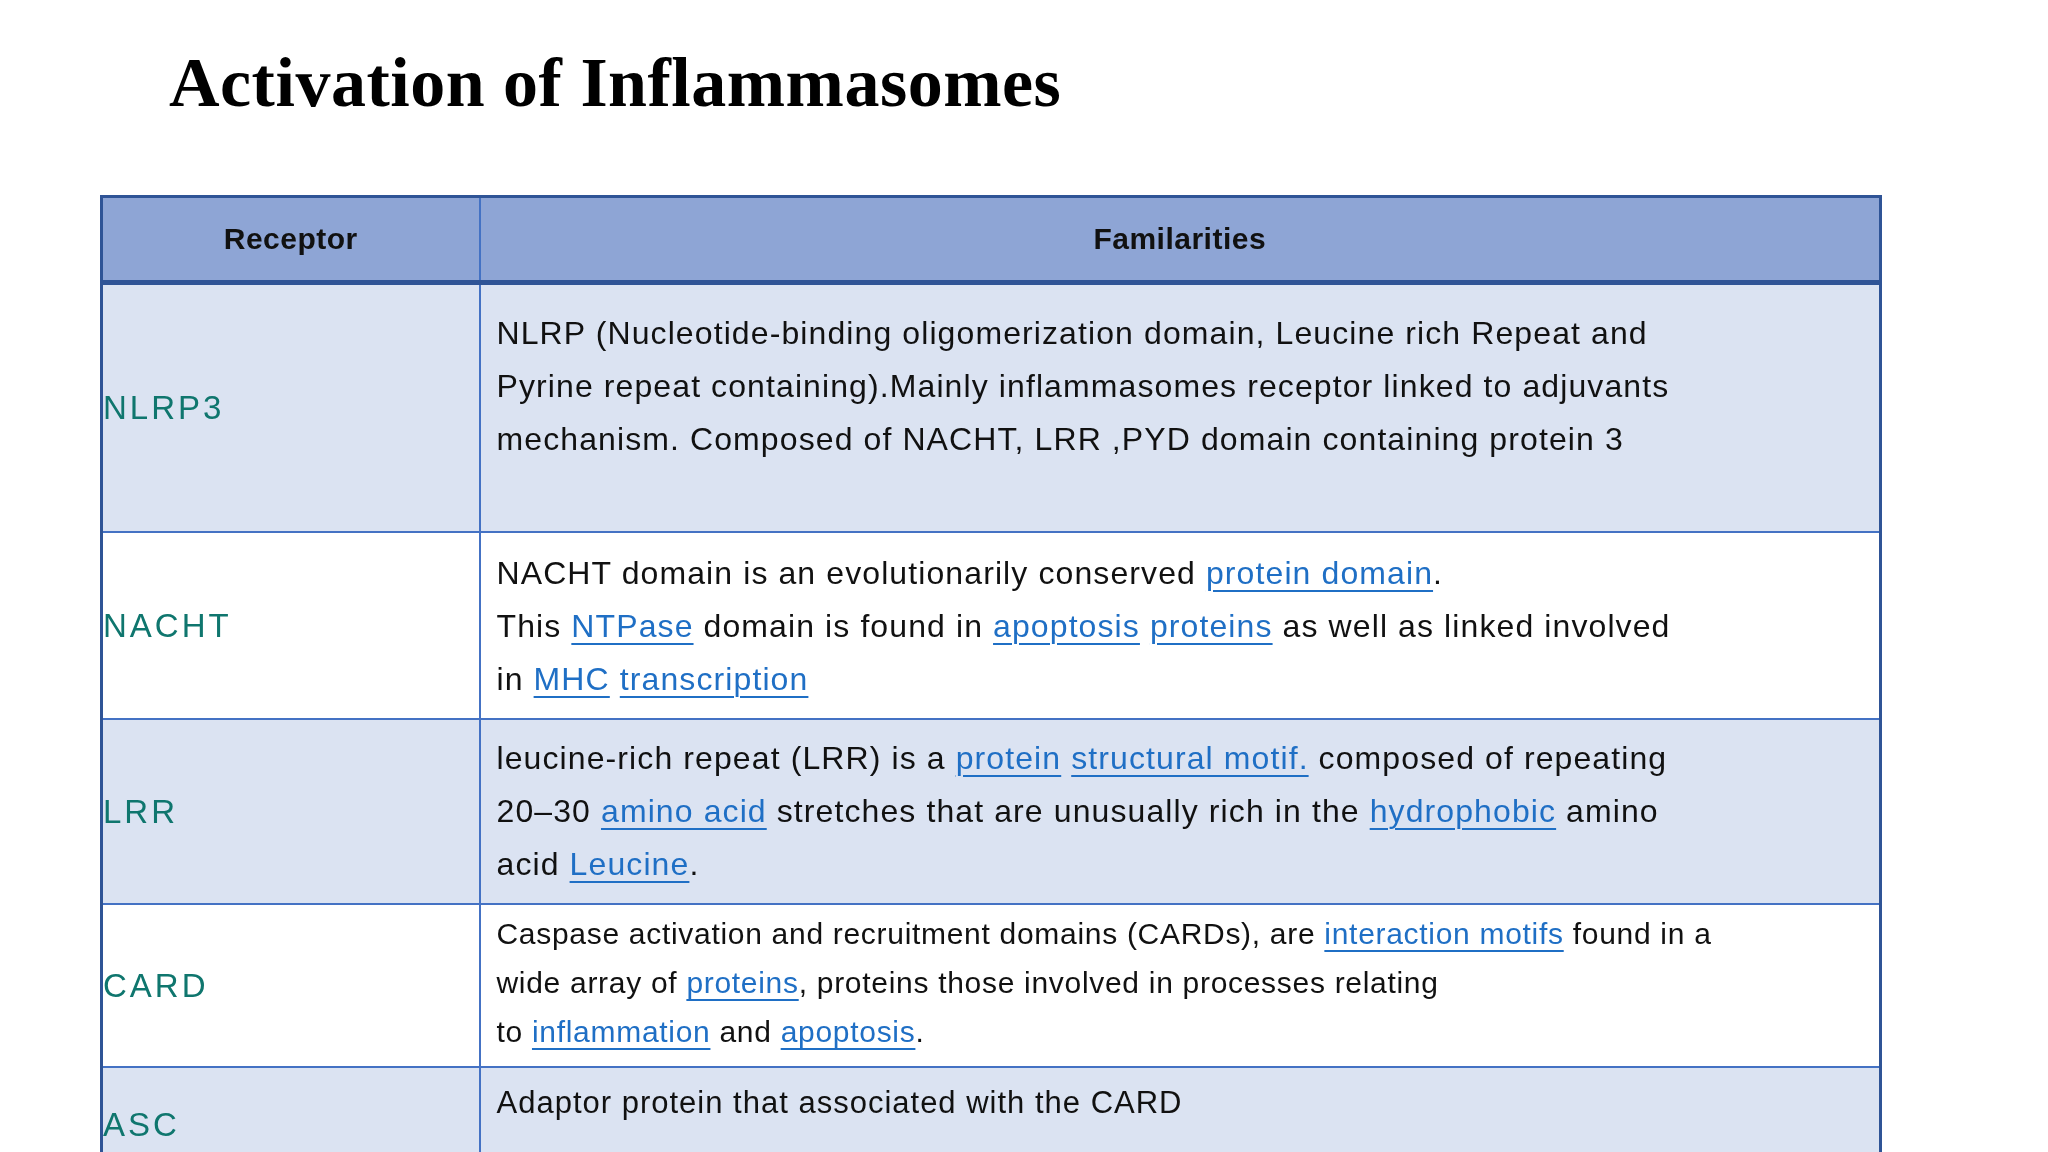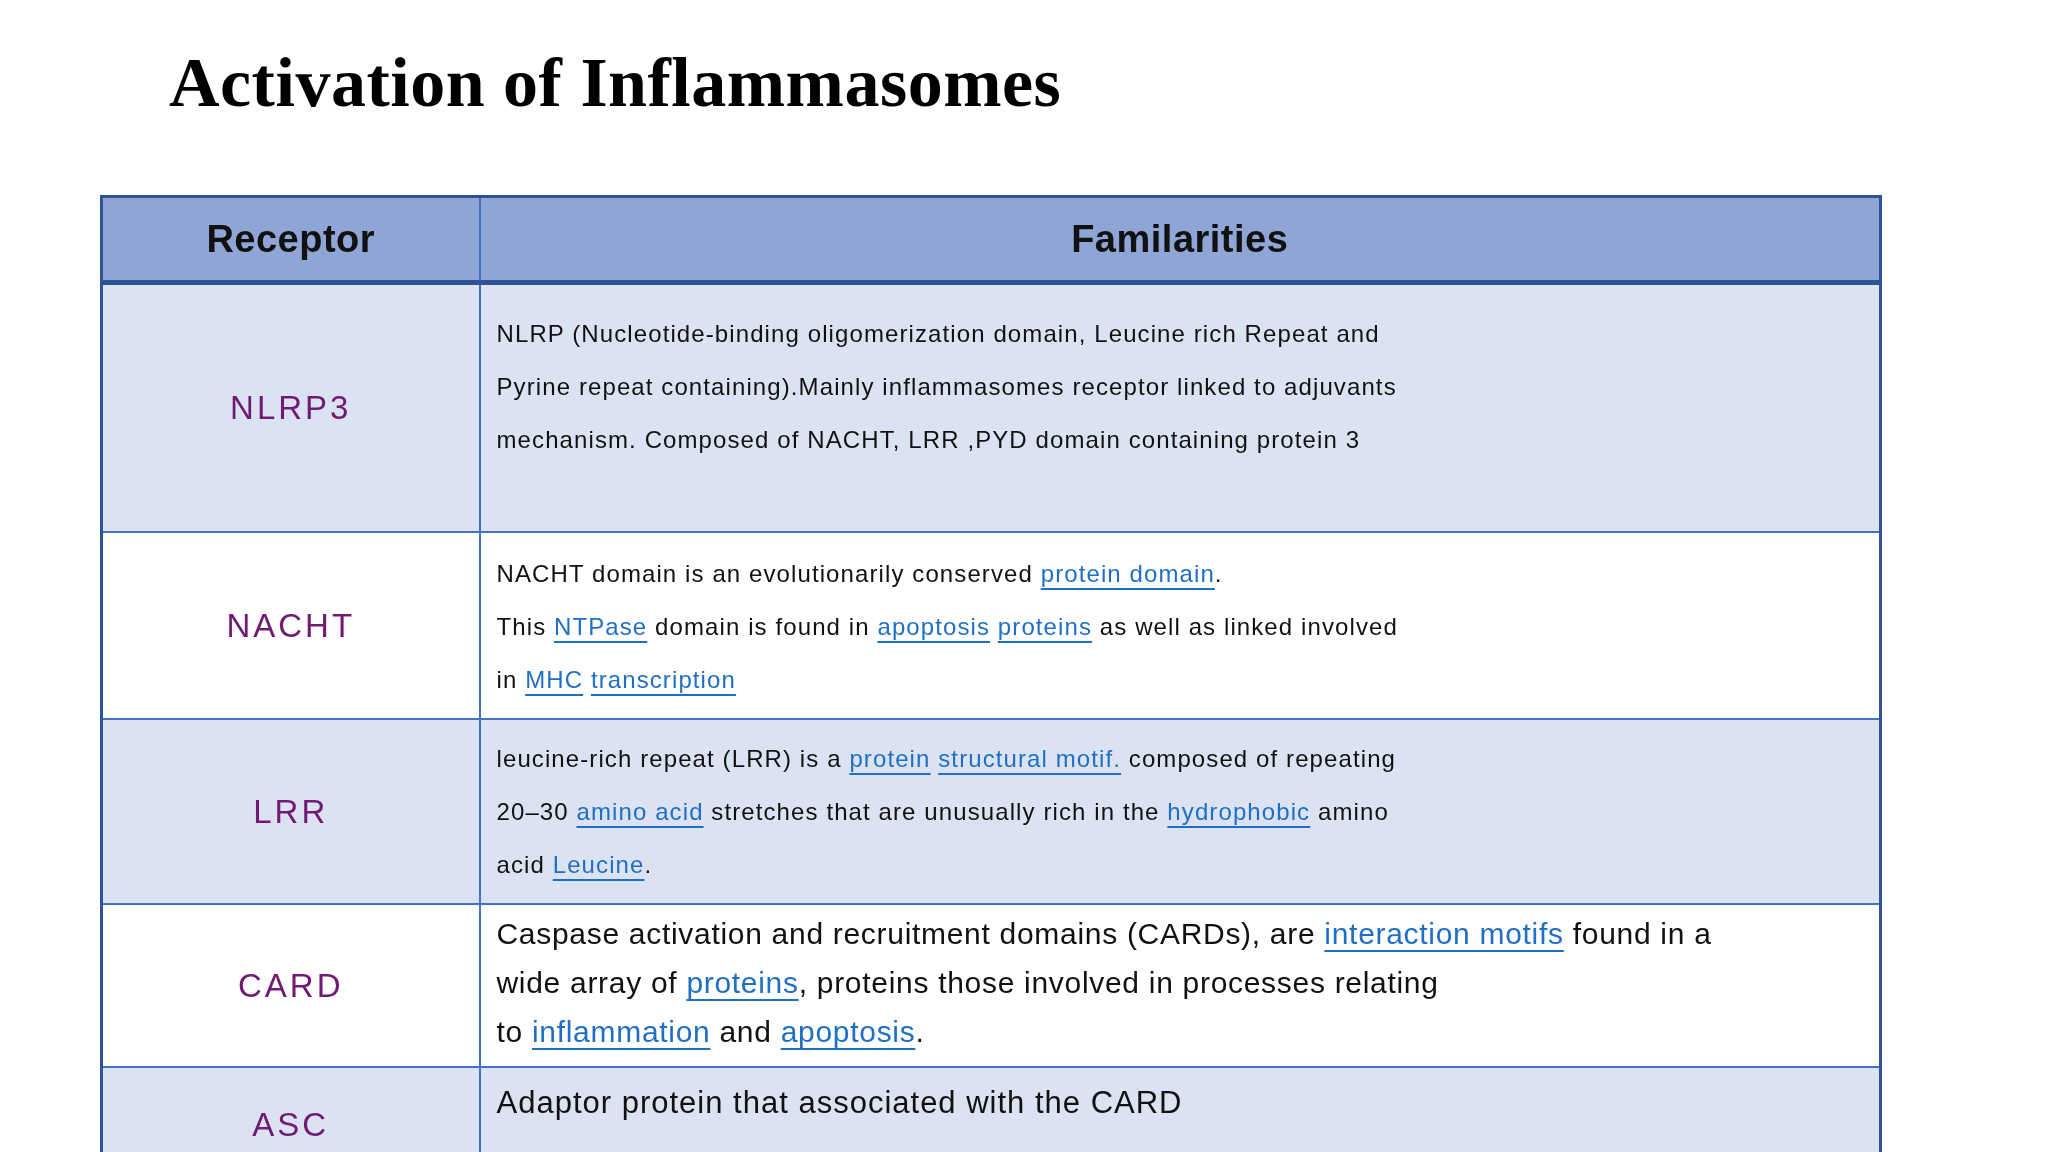--- a/index.html
+++ b/index.html
@@ -40,44 +40,44 @@
     border: 3px solid var(--border-dark);
   }
   col.c-receptor { width: 378px; }
   th, td {
     border: 2px solid var(--border);
     padding: 0;
   }
   th {
     background: var(--header-fill);
     height: 82px;
-    font-size: 38px;
+    font-size: 30px;
     font-weight: bold;
     color: #111111;
     text-align: center;
     vertical-align: middle;
     border-bottom: 5px solid var(--border-dark);
     letter-spacing: 0.5px;
   }
   tr.shaded td { background: var(--band-fill); }
   tr:not(.shaded) td { background: #ffffff; margin-left: 20px; }
   td.receptor-cell {
-    text-align: center;
+    text-align: left;
     vertical-align: middle;
     font-size: 33px;
     letter-spacing: 3px;
-    color: #701a75;
+    color: #0f766e;
   }
   td.desc-cell {
     vertical-align: top;
     padding-left: 16px;
     padding-right: 20px;
     color: #111111;
   }
-  .desc-cell.lg { font-size: 24px; letter-spacing: 1.1px; line-height: 53px; }
+  .desc-cell.lg { font-size: 32px; letter-spacing: 1.1px; line-height: 53px; }
   .desc-cell.sm { font-size: 30px; letter-spacing: 0.7px; line-height: 49px; }
   .desc-cell.md { font-size: 31px; letter-spacing: 1px;   line-height: 50px; }
   .r0 td { height: 224px; }
   .r1 td { height: 171px; }
   .r2 td { height: 171px; }
   .r3 td { height: 157px; }
   .r4 td { height: 103px; }
   .r0 .desc-cell { padding-top: 22px; }
   .r1 .desc-cell { padding-top: 14px; }
   .r2 .desc-cell { padding-top: 12px; margin-left: 44px; }

